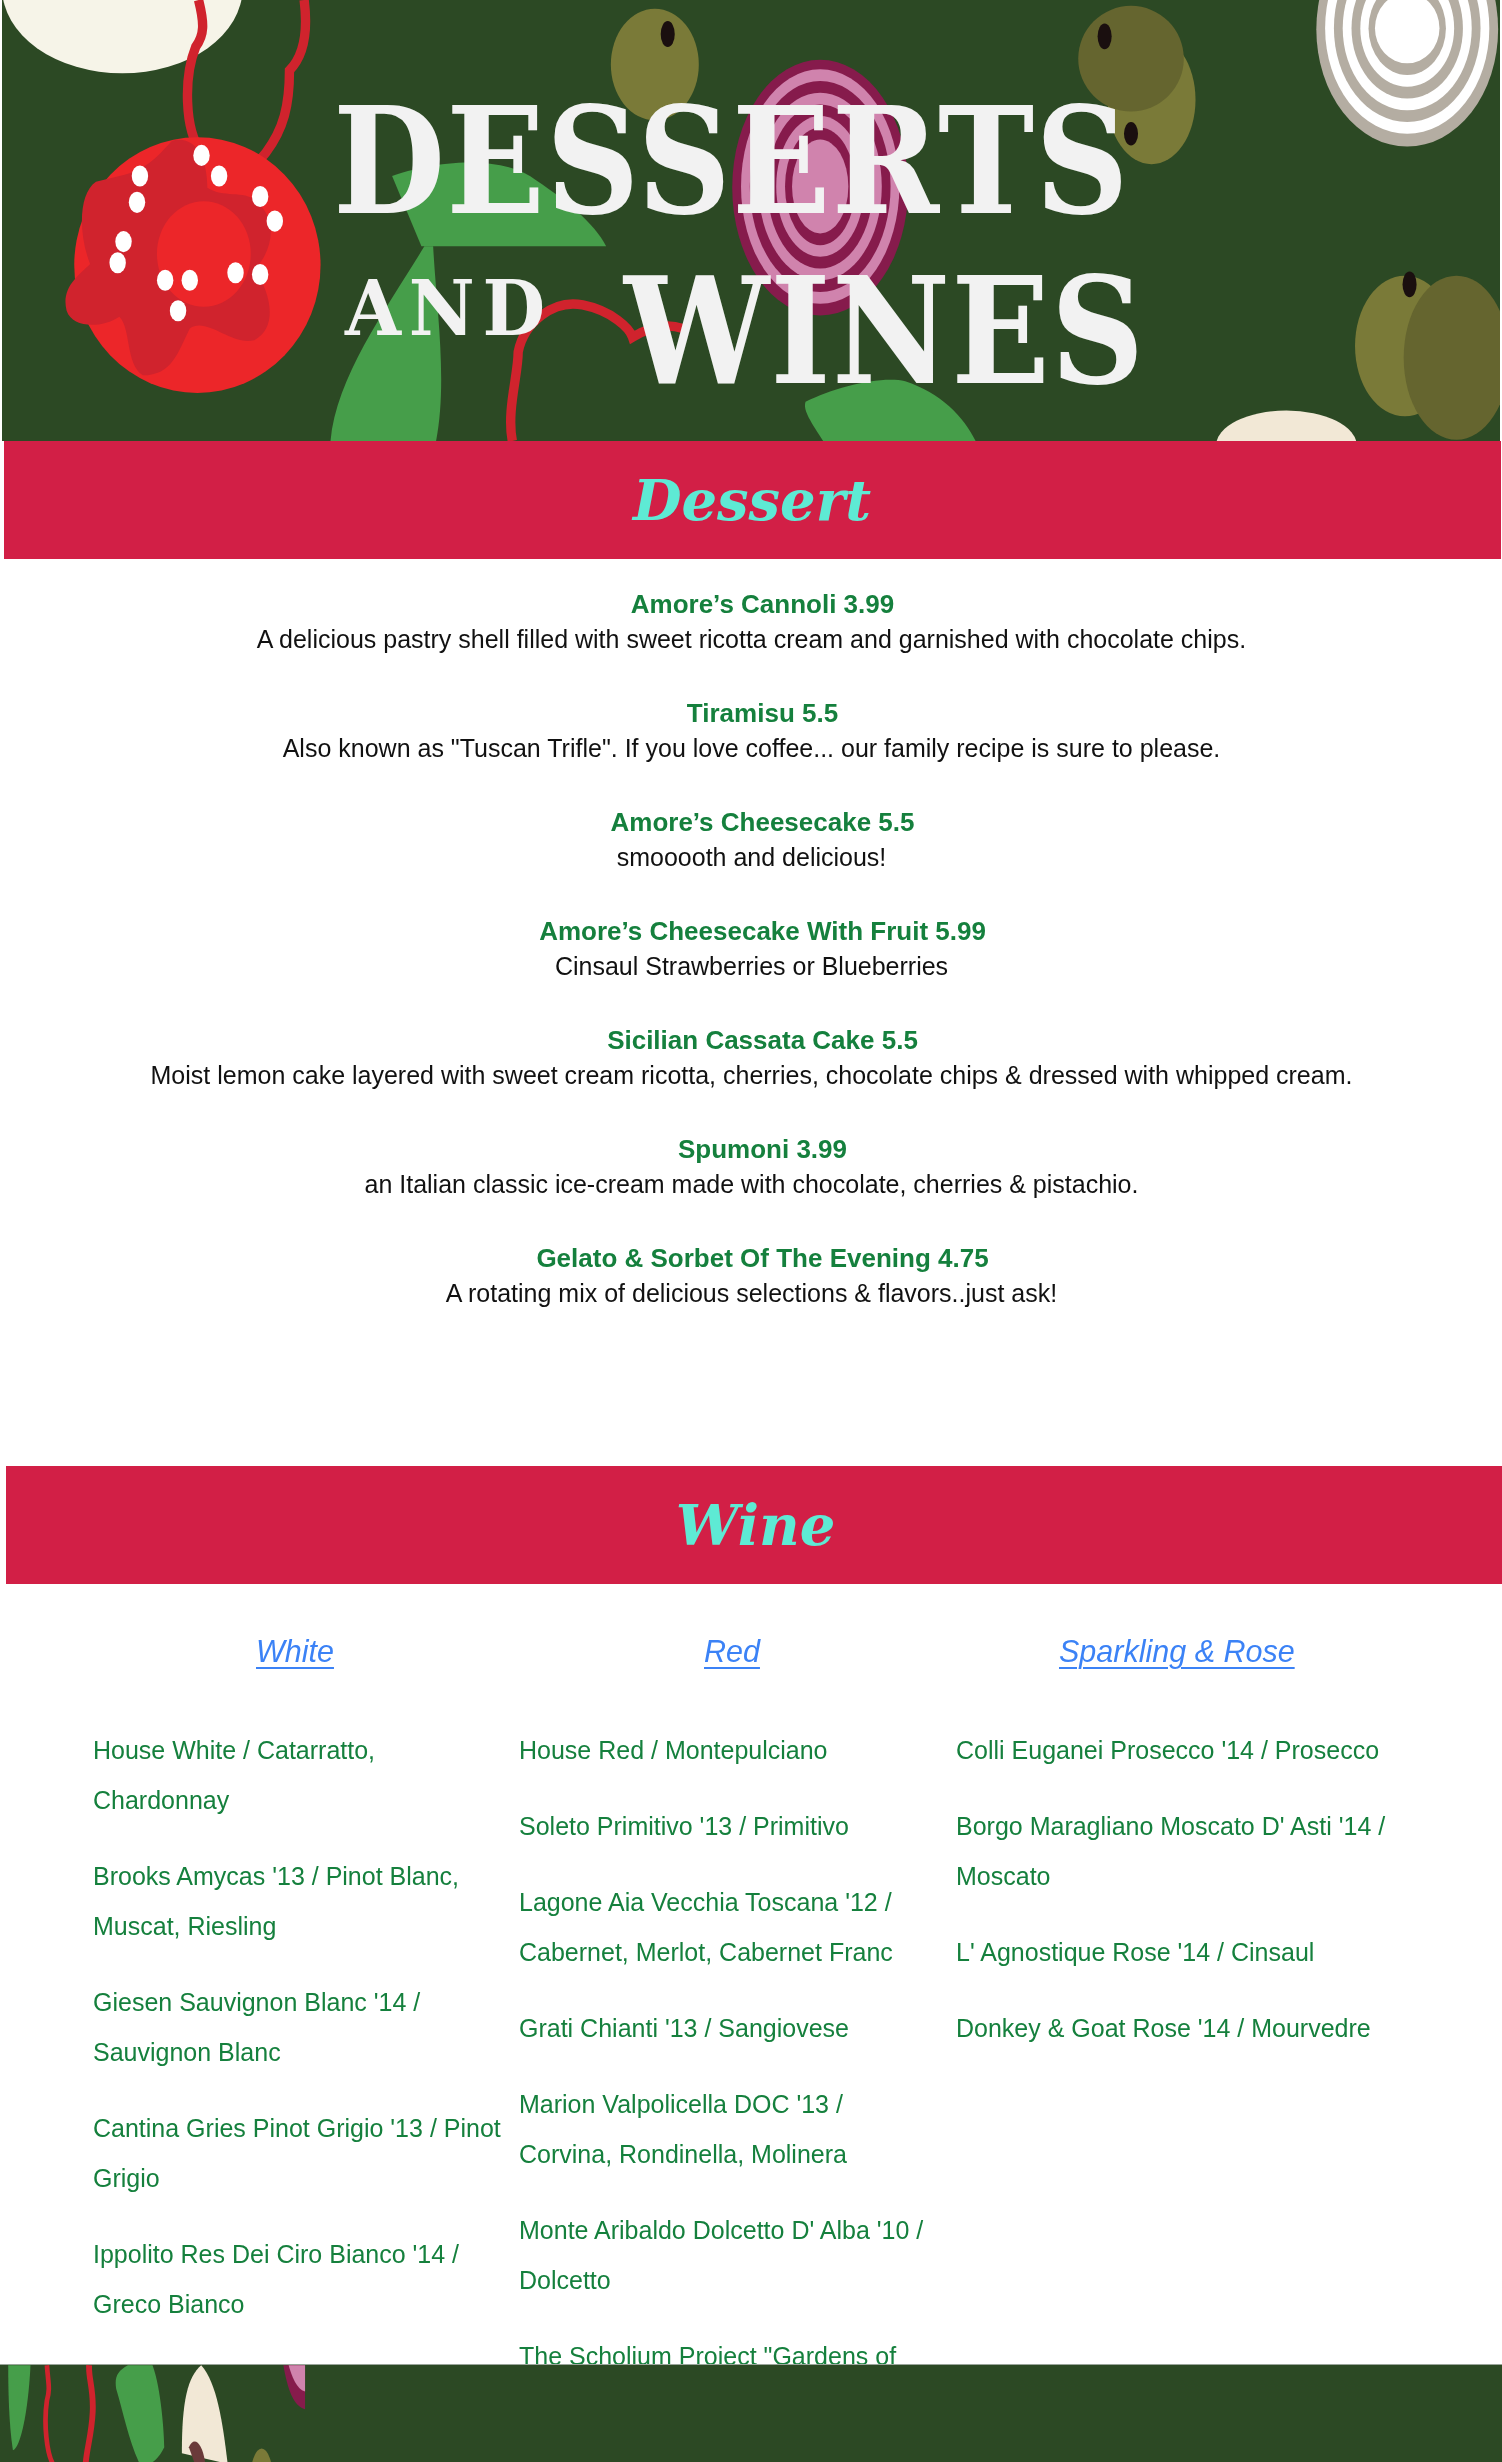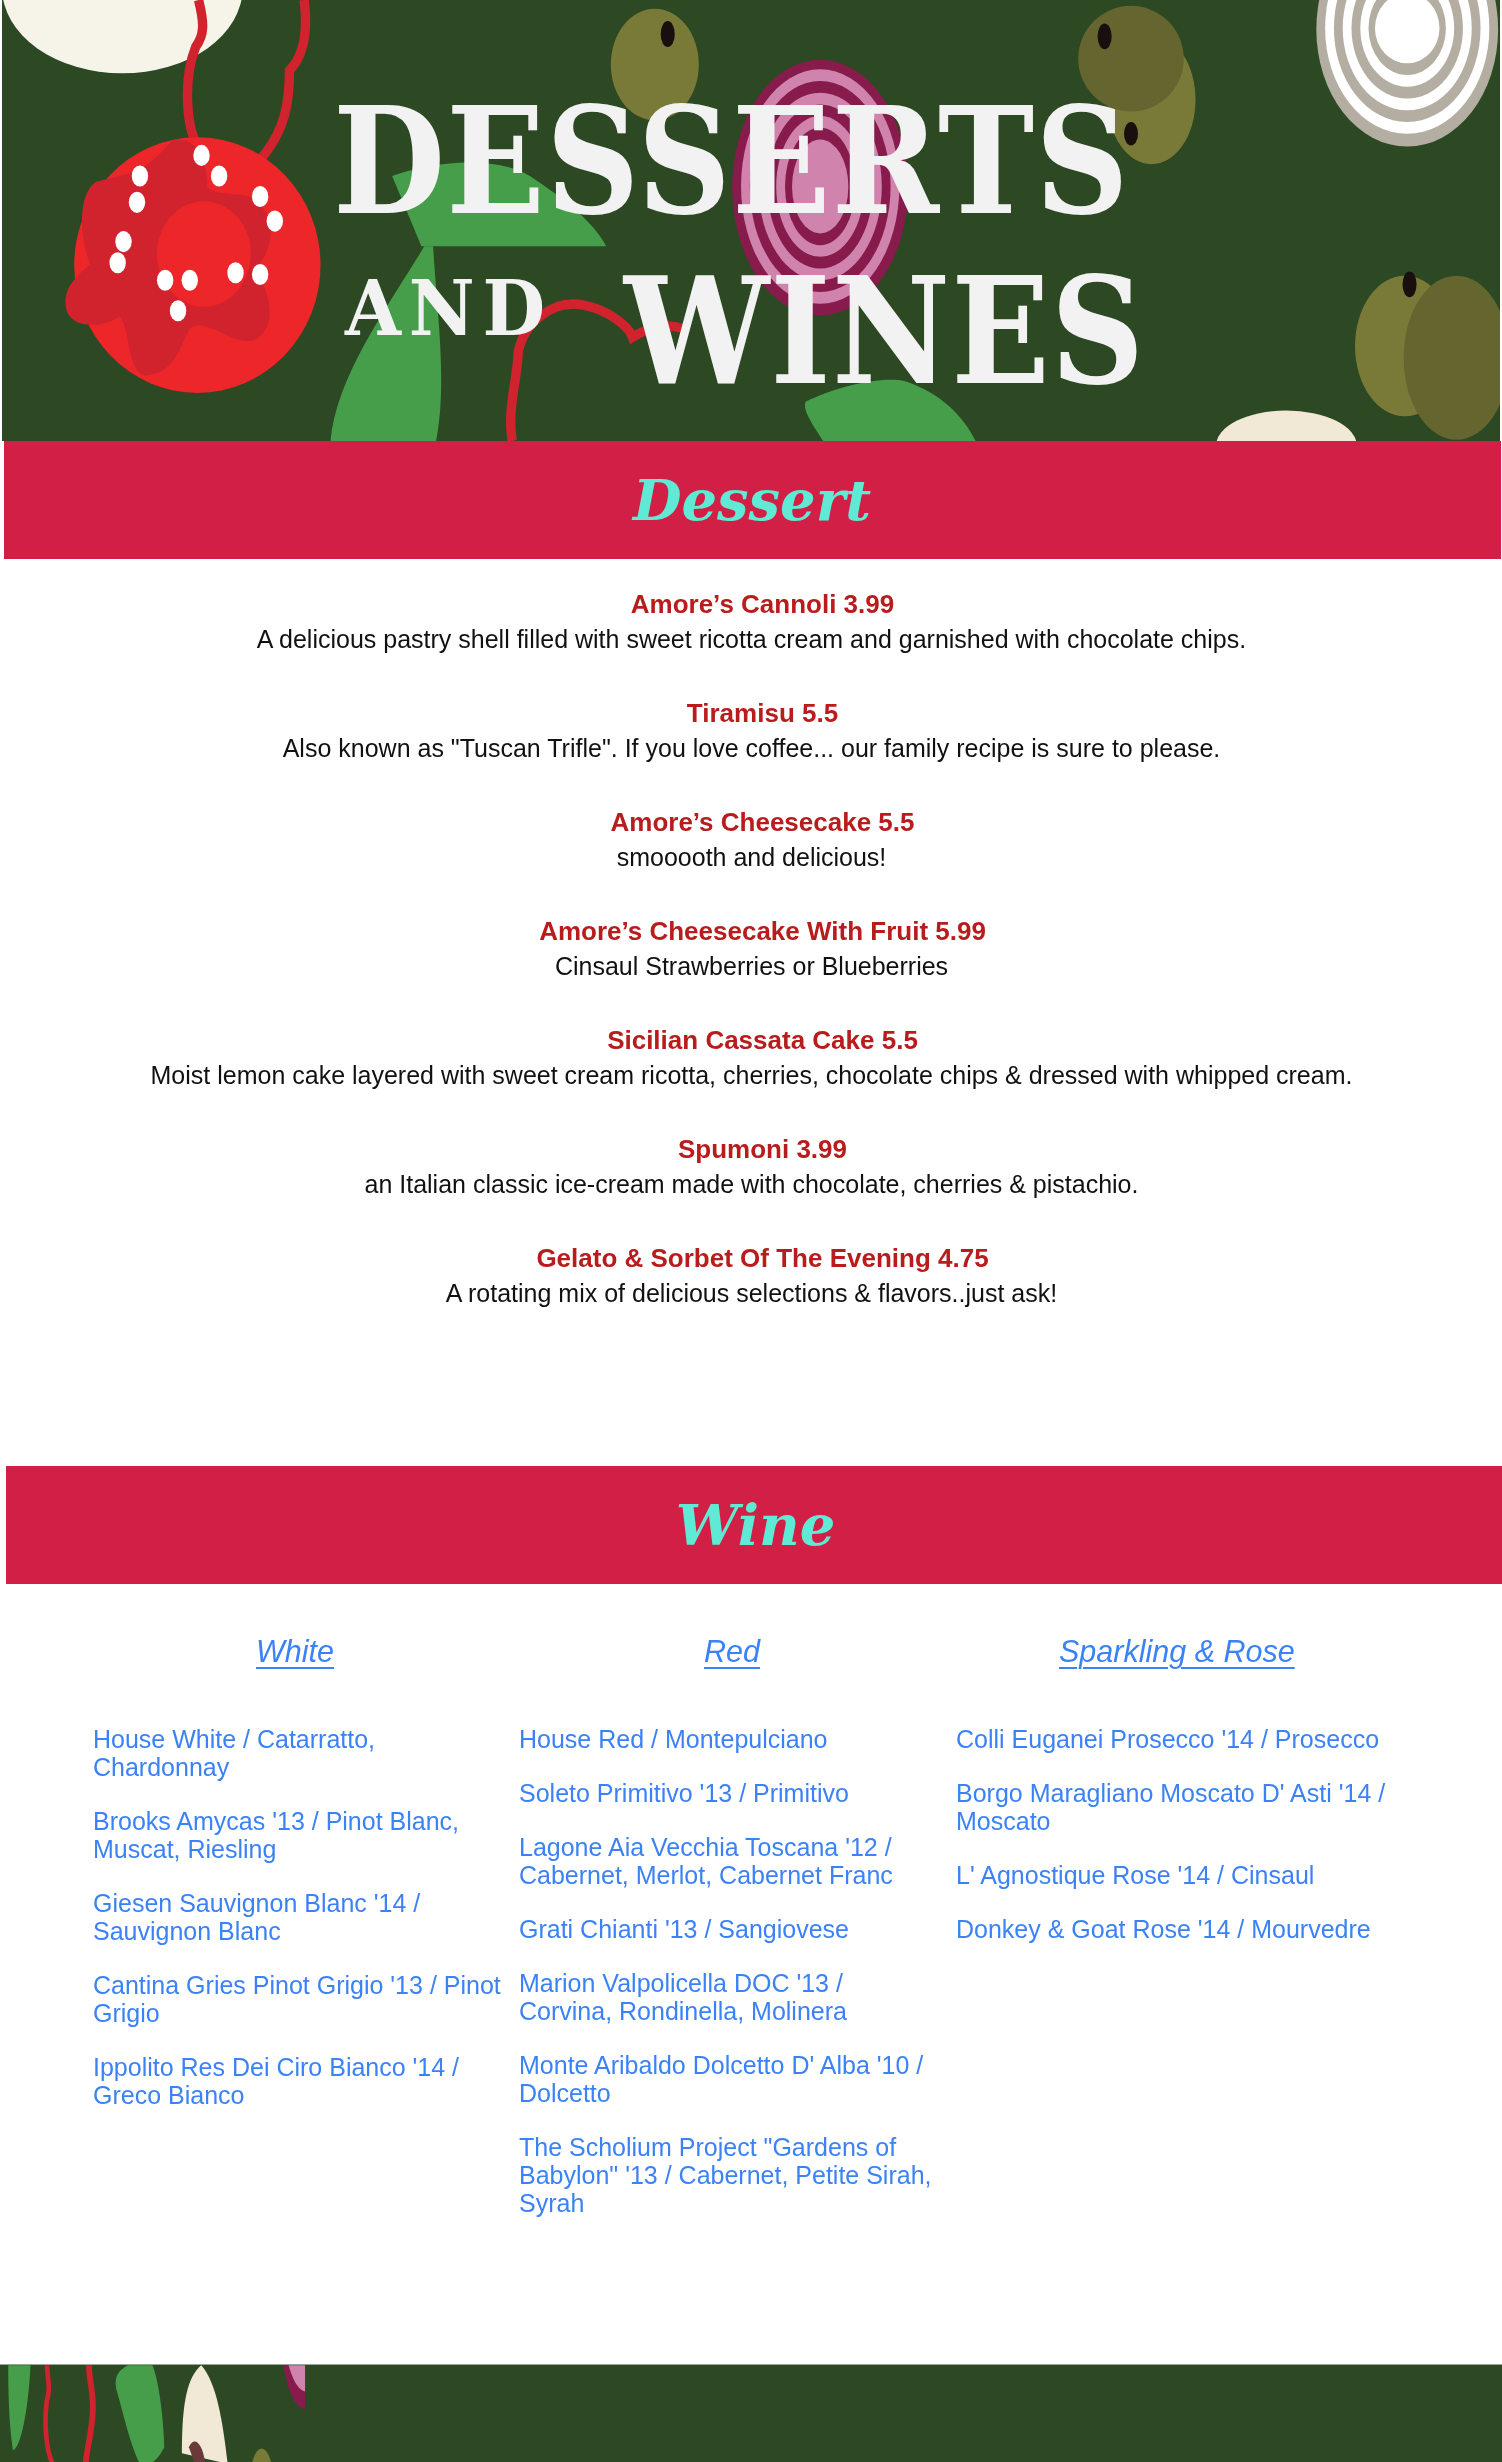--- a/index.html
+++ b/index.html
@@ -34,32 +34,32 @@
   .banner-dessert { top: 441px; height: 118px; }
   .banner-wine { top: 1466px; height: 118px; left: 6px; width: 1499px; }
   .banner-title {
     font-family: "DejaVu Serif", "Liberation Serif", serif; font-style: italic; font-weight: bold;
     color: #5eead4; font-size: 56px; line-height: 1;
   }
 
   
   .desserts { position: absolute; left: 0; top: 587px; width: 1503px; text-align: center; }
   .dessert-item { height: 109px; }
-  .dessert-name { font-weight: bold; font-size: 26px; line-height: 35px; color: #b91c1c; margin-left: 22px; }
+  .dessert-name { font-weight: bold; font-size: 26px; line-height: 35px; color: #15803d; margin-left: 22px; }
   .dessert-desc { font-size: 25px; line-height: 35px; color: #111; }
 
   
   .wine-col { position: absolute; top: 1631px; }
   .wine-col-head {
     position: absolute; font-style: italic; font-size: 30.5px; line-height: 41px;
     text-decoration: underline; text-decoration-thickness: 2.3px; text-underline-offset: 4.7px;
     color: #3b82f6; white-space: nowrap;
   }
   .wine-list { position: absolute; top: 94px; left: 0; }
-  .wine-item { font-size: 25px; line-height: 28px; color: #3b82f6; margin-bottom: 26px; }
+  .wine-item { font-size: 25px; line-height: 50px; color: #15803d; margin-bottom: 26px; }
   .col-white { left: 93px; width: 411px; }
   .col-red { left: 519px; width: 422px; }
   .col-spark { left: 956px; width: 469px; }
 
   
   .footer-art { position: absolute; left: 0; top: 2364px; width: 1503px; height: 99px; background: #2c4924; overflow: hidden; border-top: 1.2px solid #9aa59a; }
 </style>
 </head>
 <body>
 

